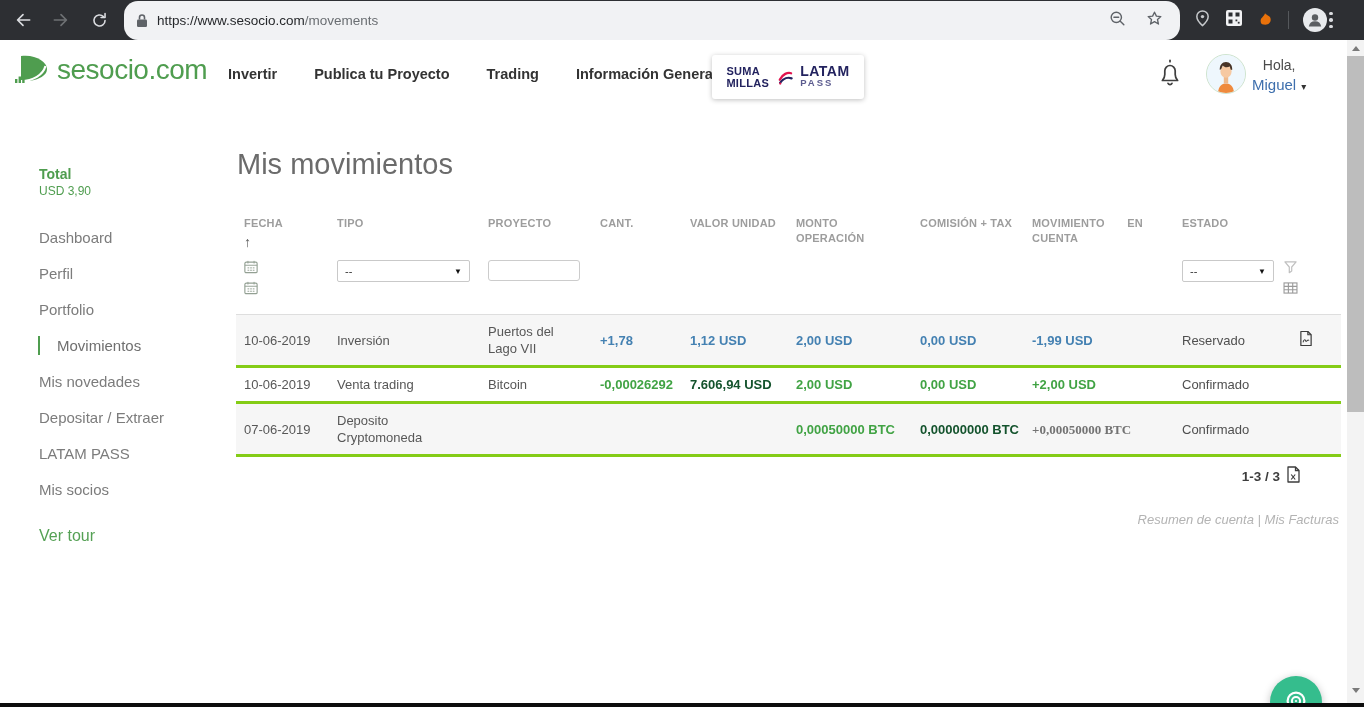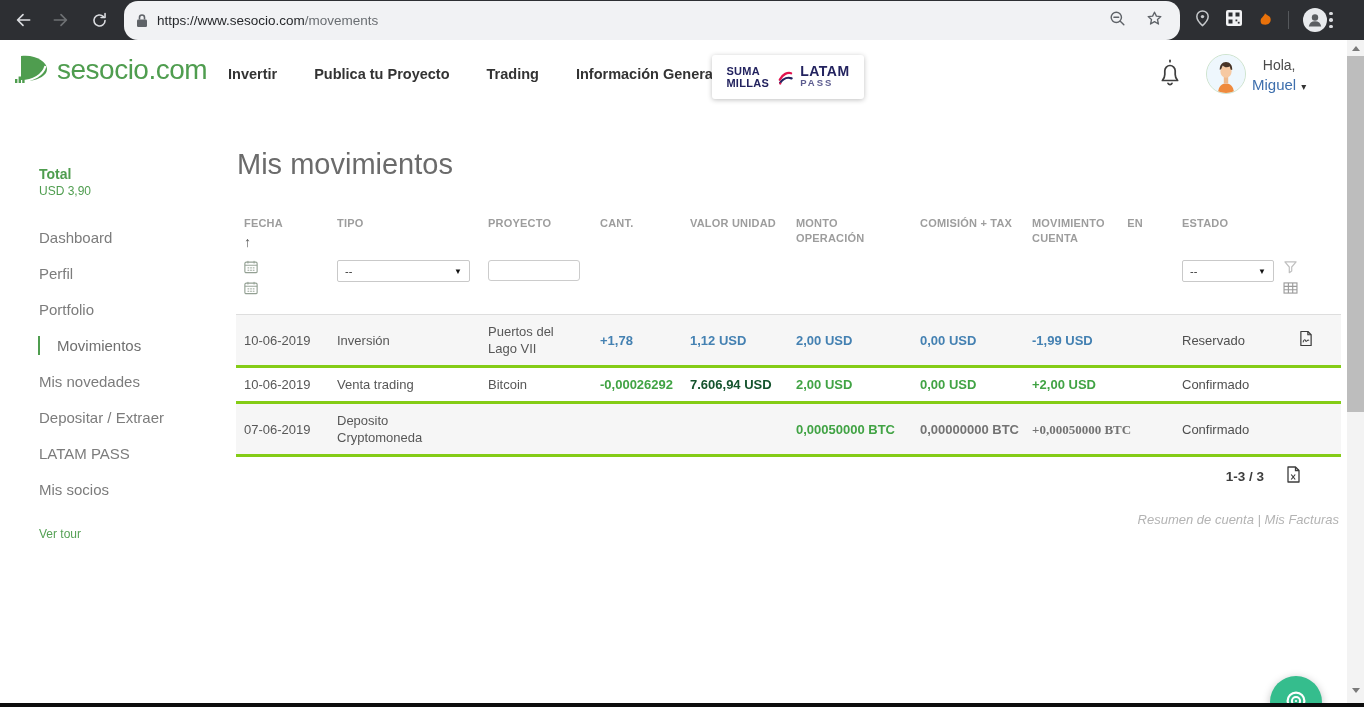--- a/index.html
+++ b/index.html
@@ -41,21 +41,21 @@
   .greet .name{font-size:15px;color:#3e6fad;}
   .greet .caret{font-size:10px;color:#333;margin-left:5px;}
 
   
   .sidebar{position:absolute;left:0;top:126px;width:236px;}
   .total-label{margin:0 0 2px 39px;font-size:14px;font-weight:700;color:#4f9d4f;}
   .total-value{margin:0 0 0 39px;font-size:12px;color:#4f9d4f;}
   .side-list{margin-top:30px;}
   .side-item{margin:0 0 17px 39px;font-size:15px;color:#7c7c7c;line-height:19px;cursor:pointer;}
   .side-item.active{margin-left:38px;border-left:2.5px solid #4f9d4f;padding-left:17px;color:#6f6f6f;}
-  .tour-link{margin:28px 0 0 39px;font-size:12px;color:#55a155;cursor:pointer;}
+  .tour-link{margin:28px 0 0 39px;font-size:16px;color:#55a155;cursor:pointer;}
 
   
   .content{position:absolute;left:236px;top:100px;width:1105px;}
   .page-title{font-size:29px;color:#6b6b6b;font-weight:400;margin:8px 0 0 1px;}
   table{border-collapse:collapse;table-layout:fixed;width:1105px;margin-top:23px;}
   th{text-align:left;vertical-align:top;font-size:11px;font-weight:700;color:#9d9d9d;
      padding:12px 10px 0 8px;line-height:15px;letter-spacing:.2px;cursor:pointer;}
   th.c7{text-align:justify;padding-right:31px;}
   .sort{display:block;color:#555;font-size:14px;font-weight:400;margin-top:4px;}
   .filter-row td{padding:10px 8px 12px 8px;border-bottom:1px solid #dedede;vertical-align:top;}
@@ -67,21 +67,21 @@
   .icon-btn{background:none;border:none;cursor:pointer;padding:0;display:block;}
   .grid-btn{margin-top:5px;}
   tbody td{font-size:13px;color:#575757;padding:8px 6px 8px 8px;vertical-align:middle;line-height:17px;}
   tbody tr{border-bottom:3px solid #84cc16;}
   tbody tr:nth-child(odd){background:#f6f6f6;}
   td.val{font-weight:700;white-space:nowrap;}
   td.estado{color:#4f4f4f;}
   td.actions{text-align:center;}
   .pdf-btn{background:none;border:none;cursor:pointer;padding:0;}
 
-  .pagination{display:flex;justify-content:flex-end;align-items:center;gap:22px;padding-right:40px;margin-top:9px;}
+  .pagination{display:flex;justify-content:flex-end;align-items:center;gap:6px;padding-right:40px;margin-top:9px;}
   .pag-text{font-size:13.5px;font-weight:700;color:#3d3d3d;}
   .footer-links{margin-top:26px;text-align:right;font-size:13px;font-style:italic;color:#b3b3b3;padding-right:2px;}
   .footer-links span.link{cursor:pointer;}
 
   
   .chat-btn{position:absolute;left:1270px;top:636px;width:52px;height:52px;border-radius:50%;background:#35bd8d;
     box-shadow:0 2px 8px rgba(0,0,0,.25);display:flex;align-items:center;justify-content:center;cursor:pointer;}
 
   
   .scrollbar{position:absolute;right:0;top:40px;width:17px;height:663px;background:#f3f3f3;}
@@ -345,21 +345,21 @@
             <td class="estado">Confirmado</td>
             <td class="actions"></td>
           </tr>
           <tr>
             <td>07-06-2019</td>
             <td>Deposito Cryptomoneda</td>
             <td></td>
             <td></td>
             <td></td>
             <td class="val" style="color: rgb(65, 163, 68);">0,00050000 BTC</td>
-            <td class="val" style="color: #737373;">0,00000000 BTC</td>
+            <td class="val" style="color: #14532d;">0,00000000 BTC</td>
             <td class="val" style="color: #737373; font-family: Liberation Serif, serif;">+0,00050000 BTC</td>
             <td class="estado">Confirmado</td>
             <td class="actions"></td>
           </tr>
         </tbody>
     </table>
 
     <div class="pagination">
       <span class="pag-text">1-3 / 3</span>
       <button class="icon-btn">

